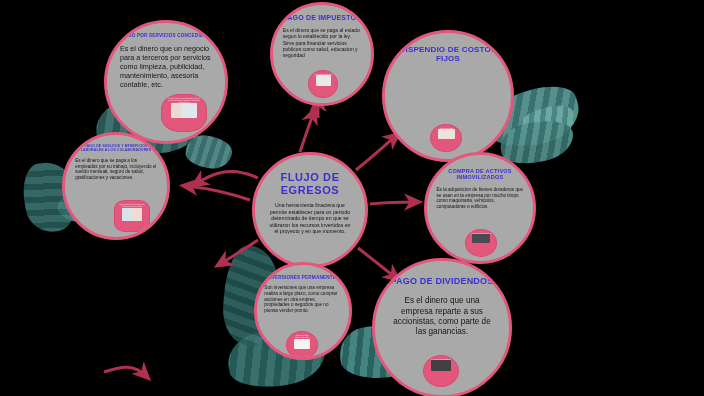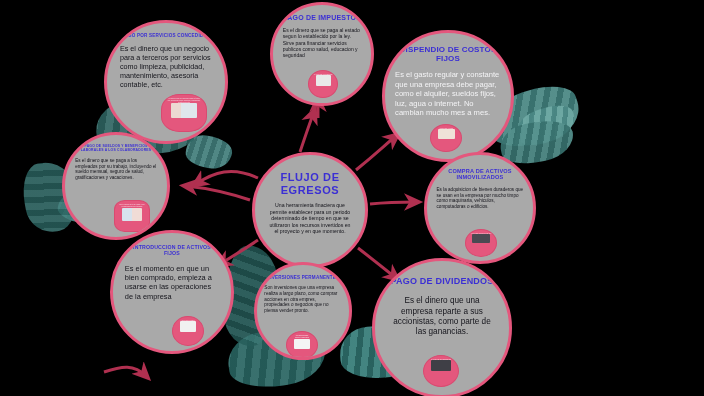--- a/index.html
+++ b/index.html
@@ -184,21 +184,20 @@
     <div class="ttl">PAGO DE IMPUESTOS</div>
     <div class="bdy">Es el dinero que se paga al estado segun lo establecido por la ley. Sirve para financiar servicios publicos como salud, educacion y seguridad</div>
     <div class="badge" style="left:36%;top:66%;width:28px;height:26px;">
       <div class="bt">PAGO DE IMPUESTOS</div>
       <div class="bimg" style="width:15px;height:11px;background:#e9e9e9;"></div>
     </div>
   </div>
 
   <div class="node" id="n-costos">
     <div class="ttl">DISPENDIO DE COSTOS FIJOS</div>
-    <div class="bdy">Es el gasto regular y constante que una empresa debe pagar, como el alquiler, sueldos fijos, luz, agua o internet. No cambian mucho mes a mes.</div>
     <div class="badge" style="left:36%;top:72%;width:30px;height:26px;">
       <div class="bt">COSTOS FIJOS</div>
       <div class="bimg" style="width:17px;height:10px;background:#efe3d8;"></div>
     </div>
   </div>
 
   <div class="node" id="n-sueldos">
     <div class="ttl">PAGO DE SUELDOS Y BENEFICIOS LABORALES A LOS COLABORADORES</div>
     <div class="bdy">Es el dinero que se paga a los empleados por su trabajo, incluyendo el sueldo mensual, seguro de salud, gratificaciones y vacaciones.</div>
     <div class="badge" style="left:48%;top:64%;width:34px;height:30px;border-radius:30%;">
@@ -214,28 +213,20 @@
 
   <div class="node" id="n-compra">
     <div class="ttl">COMPRA DE ACTIVOS INMOVILIZADOS</div>
     <div class="bdy">Es la adquisicion de bienes duraderos que se usan en la empresa por mucho timpo como maquinaria, vehiculos, computadoras o edificios.</div>
     <div class="badge" style="left:36%;top:70%;width:30px;height:26px;">
       <div class="bt">ACTIVOS INMOVILIZADOS</div>
       <div class="bimg" style="width:18px;height:9px;background:#4a4a52;"></div>
     </div>
   </div>
 
-  <div class="node" id="n-introduccion">
-    <div class="ttl">INTRODUCCION DE ACTIVOS FIJOS</div>
-    <div class="bdy">Es el momento en que un bien comprado, empieza a usarse en las operaciones de la empresa</div>
-    <div class="badge" style="left:50%;top:70%;width:30px;height:28px;">
-      <div class="bt">ACTIVOS FIJOS</div>
-      <div class="bimg" style="width:16px;height:11px;background:#f1f1f1;"></div>
-    </div>
-  </div>
 
   <div class="node" id="n-inversiones">
     <div class="ttl">INVERSIONES PERMANENTES</div>
     <div class="bdy">Son inversiones que una empresa realiza a largo plazo, como comprar acciones en otra empres, propiedades o negocios que no piensa vender pronto.</div>
     <div class="badge" style="left:32%;top:72%;width:30px;height:26px;">
       <div class="bt">INVERSIONES PERMANENTES</div>
       <div class="bimg" style="width:16px;height:10px;background:#f4f4f4;"></div>
     </div>
   </div>
 

